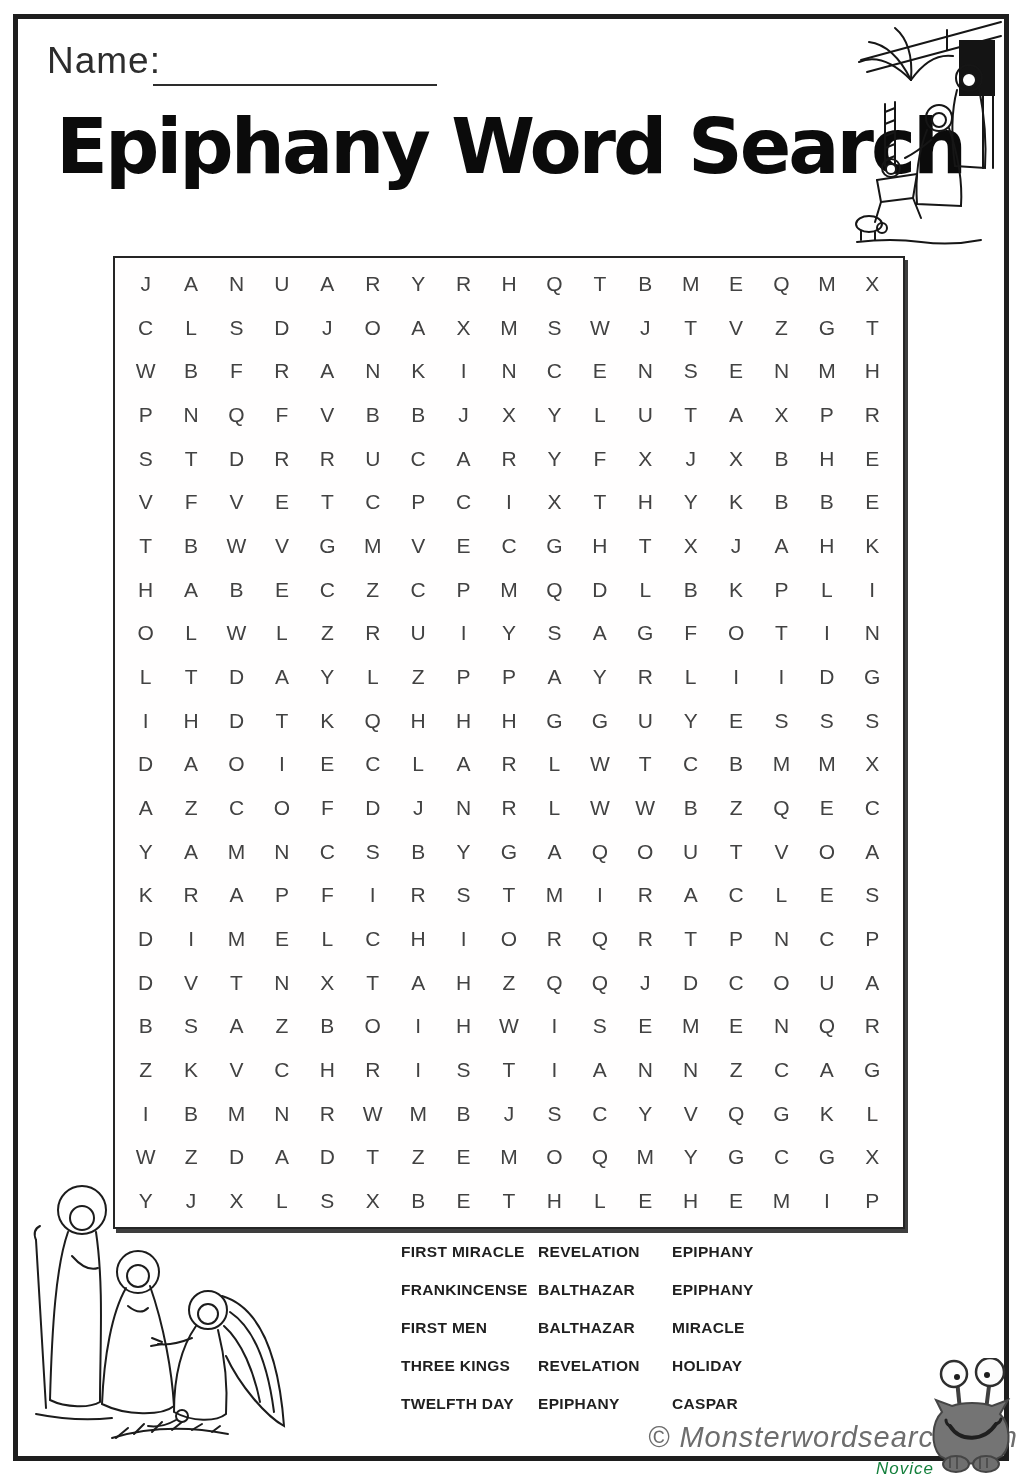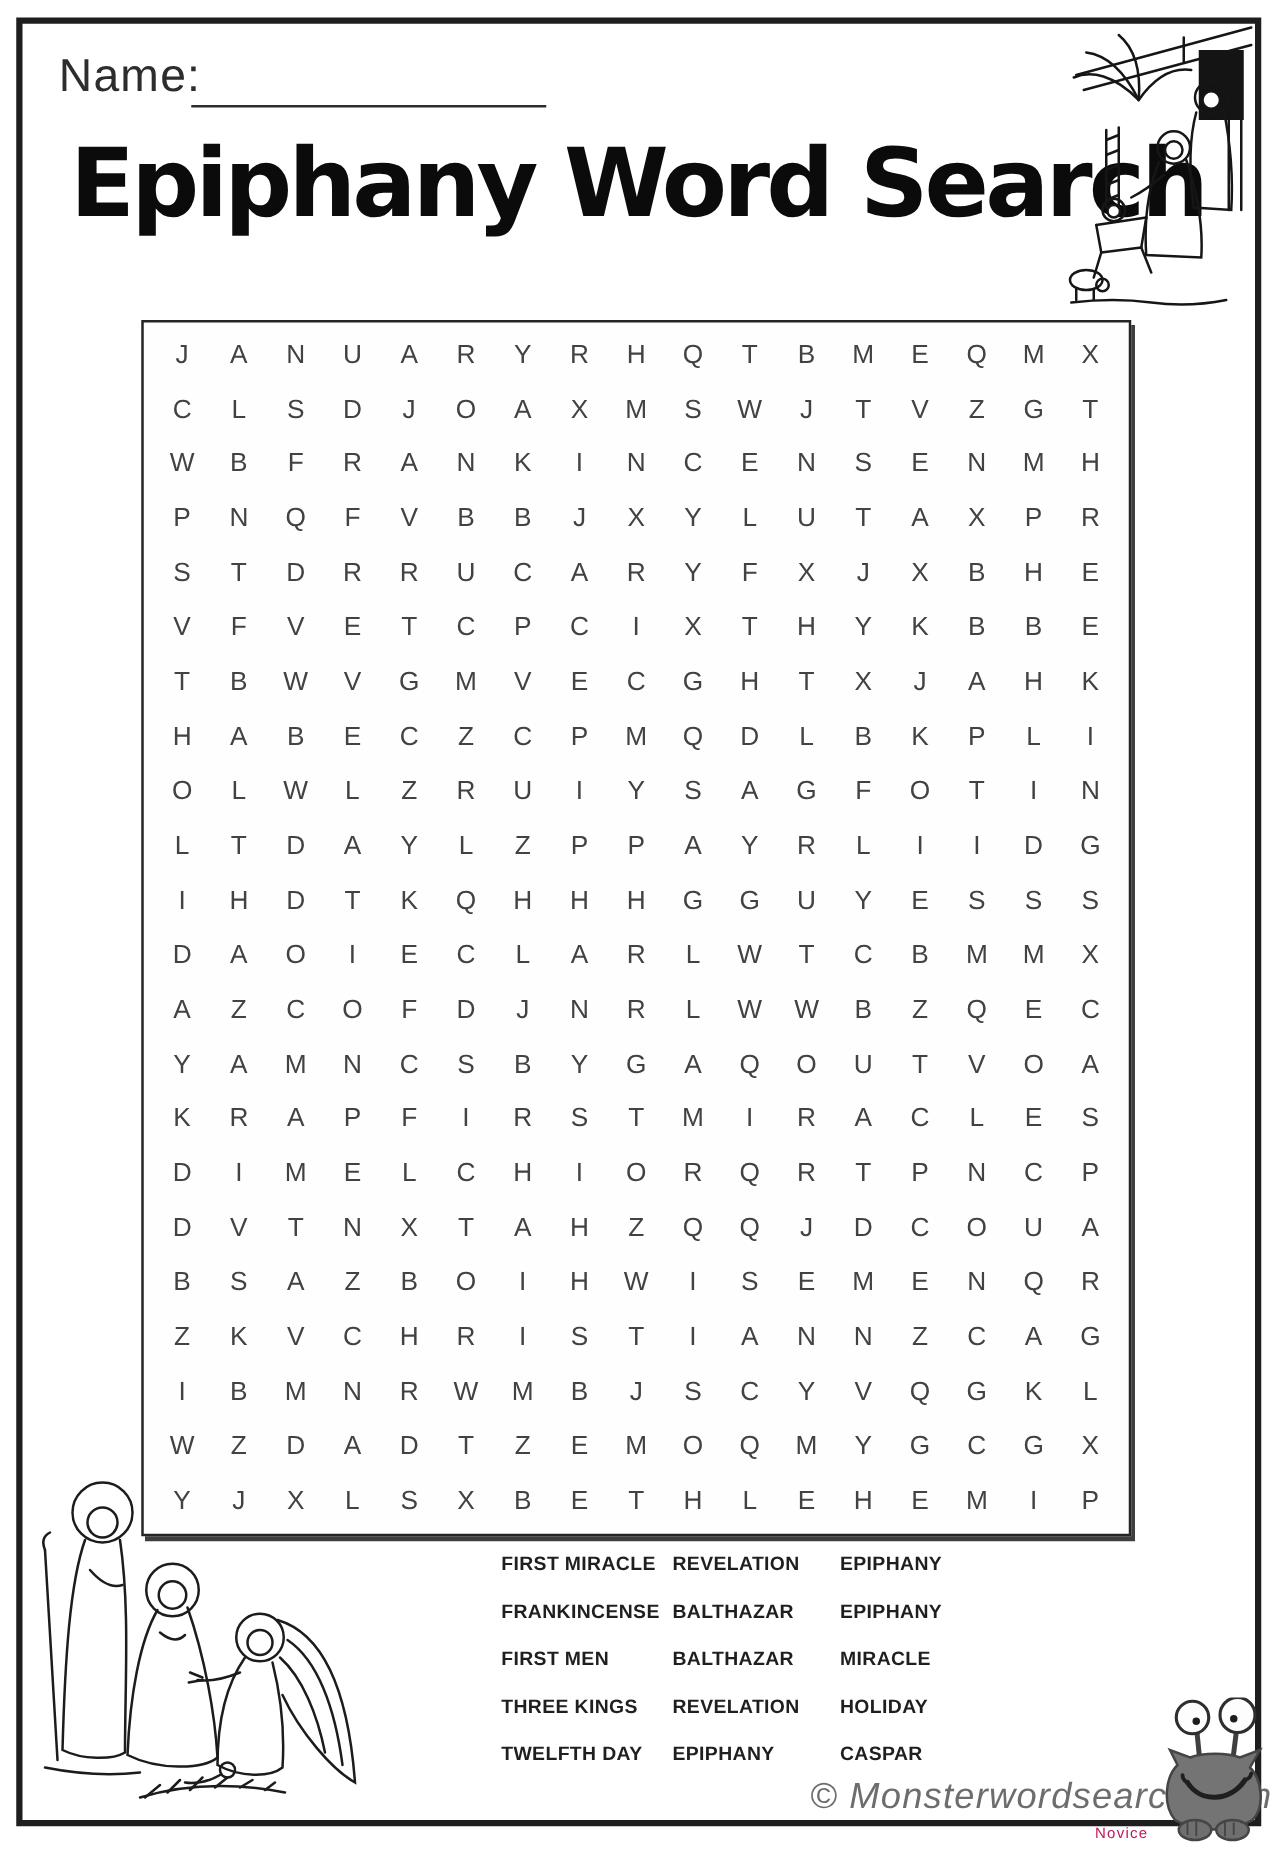--- a/index.html
+++ b/index.html
@@ -55,21 +55,21 @@
   .word-col-2 { left: 522px; }
   .word-col-3 { left: 656px; }
 
   .copyright {
     position: absolute; left: 648px; top: 1421px; width: 330px;
     font-size: 29px; font-style: italic; font-weight: 300; color: #6d6d6d;
     letter-spacing: 1px; white-space: nowrap; z-index: 3;
   }
   .novice {
     position: absolute; left: 876px; top: 1459px;
-    font-size: 12px; color: #be185d; letter-spacing: 1px;
+    font-size: 17px; font-style: italic; color: #15803d; letter-spacing: 1px;
     z-index: 3;
   }
 
   .illus { position: absolute; }
   .illus-top-right { left: 850px; top: 16px; width: 162px; height: 232px; z-index: 2; }
   .illus-bottom-left { left: 16px; top: 1176px; width: 290px; height: 288px; z-index: 1; }
   .monster { left: 926px; top: 1358px; width: 92px; height: 116px; z-index: 6; }
 </style>
 </head>
 <body>

